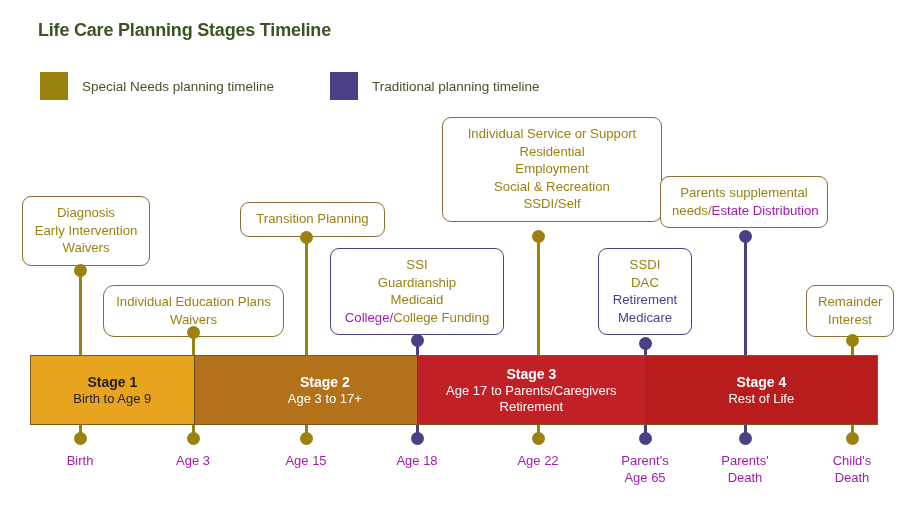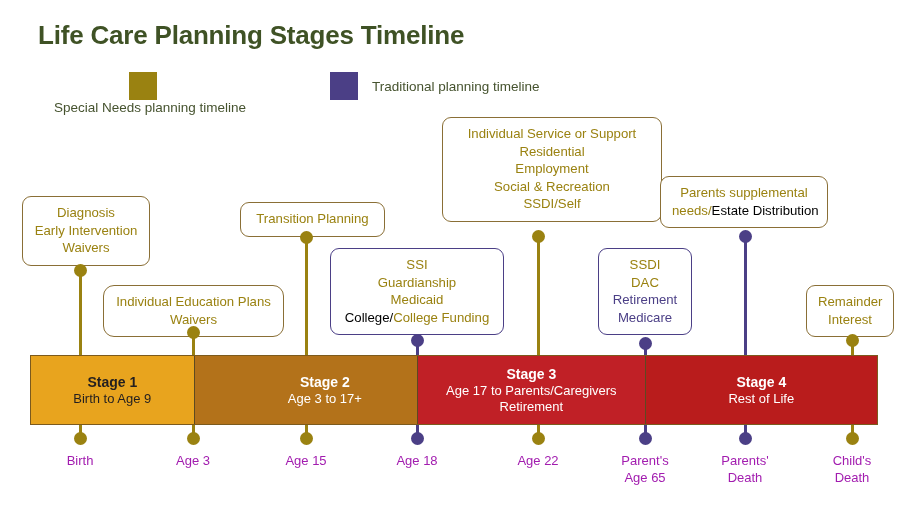--- a/index.html
+++ b/index.html
@@ -18,21 +18,21 @@
     height: 528px;
     background: #ffffff;
     overflow: hidden;
   }
 
   
   #title {
     position: absolute;
     left: 38px;
     top: 20px;
-    font-size: 26px;
+    font-size: 18px;
     font-weight: bold;
     letter-spacing: -0.2px;
     color: #3f5225;
     white-space: nowrap;
   }
 
   
   .legend-item {
     position: absolute;
     display: flex;
@@ -42,21 +42,21 @@
     width: 28px;
     height: 28px;
     flex: 0 0 auto;
   }
   .legend-label {
     margin-left: 14px;
     font-size: 13.5px;
     color: #46532f;
     white-space: nowrap;
   }
-  #legend-special { left: 40px; top: 72px; flex-direction: column; }
+  #legend-special { left: 40px; top: 72px; }
   #legend-traditional { left: 330px; top: 72px; }
 
   
   .stem {
     position: absolute;
     width: 3px;
     margin-left: -1.5px;
   }
   .stem.olive { background: #9a8211; }
   .stem.purple { background: #4b3f86; }
@@ -84,21 +84,21 @@
     padding: 7px 11px 8px 11px;
     font-size: 13.2px;
     line-height: 17.5px;
     color: #9a8211;
     white-space: nowrap;
   }
   .callout.purple-border { border-color: #4b3f86; }
   .callout .ln { display: block; }
   .callout .ln.purple { color: #4b3f86; }
   .callout .ln.olive { color: #9a8211; }
-  .callout .seg-purple { color: #000000; }
+  .callout .seg-purple { color: #a21caf; }
   .callout .seg-olive { color: #9a8211; }
 
   
   #bar {
     position: absolute;
     left: 30px;
     top: 355px;
     width: 848px;
     height: 70px;
     display: flex;

